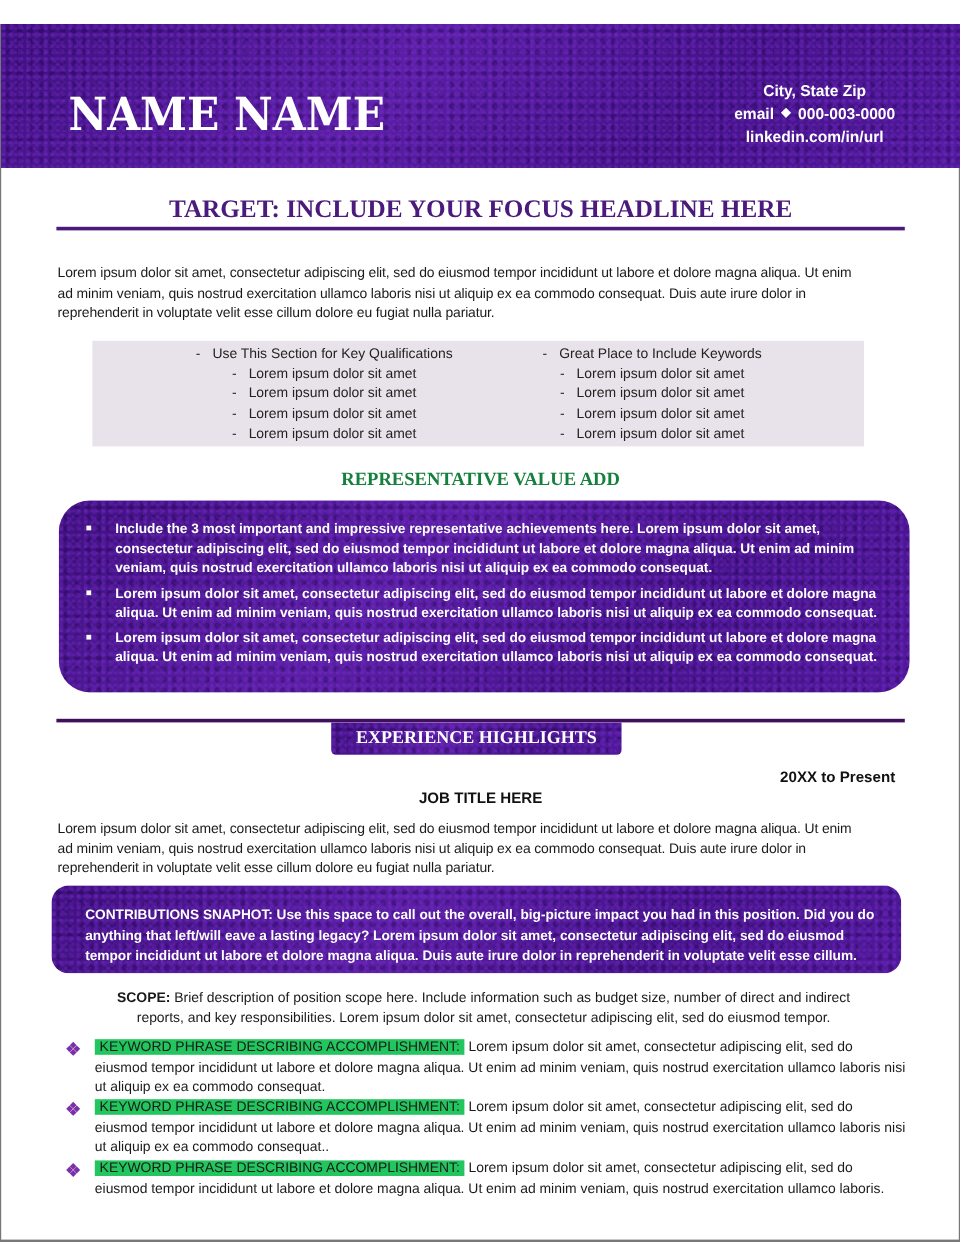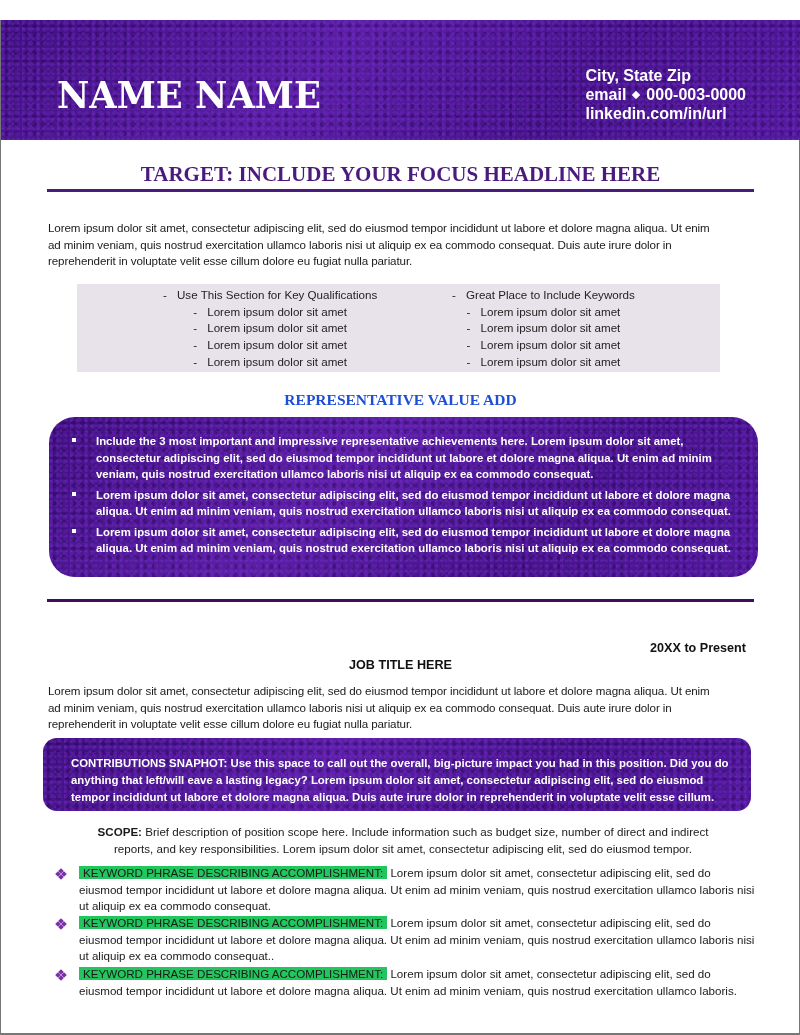--- a/index.html
+++ b/index.html
@@ -11,37 +11,37 @@
     background-image:
       radial-gradient(circle at 20% 30%, rgba(120,40,200,0.35) 0 2px, transparent 3px),
       radial-gradient(circle at 70% 60%, rgba(30,0,70,0.35) 0 2px, transparent 3px),
       radial-gradient(circle at 45% 80%, rgba(140,60,210,0.25) 0 1px, transparent 2px),
       linear-gradient(135deg, #3e1080 0%, #5a1fa6 40%, #44138a 70%, #50199c 100%);
     background-size: 7px 7px, 9px 9px, 5px 5px, 100% 100%;
   }
   .header { position:absolute; left:0; top:0; width:800px; height:120px; }
   .name { position:absolute; left:56px; top:52px; font-family:"DejaVu Serif", serif; font-weight:bold;
           font-size:38px; color:#fff; letter-spacing:0px; transform:scaleX(0.93); transform-origin:left; }
-  .contact { position:absolute; right:55px; top:46px; text-align:left; color:#fff; font-weight:bold;
-             font-size:16px; line-height:19px; }
+  .contact { position:absolute; right:55px; top:46px; text-align:center; color:#fff; font-weight:bold;
+             font-size:13px; line-height:19px; }
   .contact .diamond { display:inline-block; width:6px; height:6px; background:#fff; transform:rotate(45deg); margin:0 7px 2px 7px; }
 
   .target { position:absolute; left:46px; width:707px; top:142px; text-align:center; color:#4b1a7d;
             font-family:"Liberation Serif", serif; font-weight:bold; font-size:21px; }
   .rule1 { position:absolute; left:46px; width:707px; top:169px; height:3px; background:#4b1a7d; }
   .subtarget { position:absolute; left:46px; width:707px; top:174px; text-align:center; color:#4b1a7d;
                font-family:"Liberation Serif", serif; font-weight:bold; font-size:16.5px; }
   .para { position:absolute; left:47px; width:712px; font-size:11.6px; line-height:16.7px; color:#1a1a1a; letter-spacing:-0.1px; }
 
   .quals { position:absolute; left:76px; top:264px; width:643px; height:88px; background:#e8e3ea; }
   .qcol { position:absolute; top:3px; font-size:11.6px; line-height:16.7px; color:#222;text-align:center; }
   .qcol .row { white-space:nowrap; }
   .qcol .dash { display:inline-block; width:24px; }
 
-  .rva-title { position:absolute; left:46px; width:707px; top:371px; text-align:center; color:#1d4ed8;
+  .rva-title { position:absolute; left:46px; width:707px; top:371px; text-align:center; color:#15803d;
                font-family:"Liberation Serif", serif; font-weight:bold; font-size:15.5px; }
   .rva-box { position:absolute; left:48px; top:397px; width:709px; height:160px; border-radius:26px; }
   .rva-list { position:absolute; left:20px; top:16px; width:666px; margin:0; padding:0; list-style:none;
               color:#fff; font-weight:bold; font-size:11.4px; line-height:16.5px; }
   .rva-list li { position:relative; padding-left:27px; margin-bottom:4px; }
   .rva-list li .sq { position:absolute; left:3px; top:5px; width:4px; height:4px; background:#fff; }
 
   .rule2 { position:absolute; left:46px; width:707px; top:579px; height:3px; background:#3f0f5e; }
   .exp-tab { position:absolute; left:275px; top:582px; width:242px; height:27px; border-radius:0 0 4px 4px;
              color:#fff; font-family:"Liberation Serif", serif; font-weight:bold; font-size:15px;
@@ -106,20 +106,21 @@
   <div class="rva-title">REPRESENTATIVE VALUE ADD</div>
   <div class="rva-box texture">
     <ul class="rva-list">
       <li><span class="sq"></span><span>Include the 3 most important and impressive representative achievements here. Lorem ipsum dolor sit amet, consectetur adipiscing elit, sed do eiusmod tempor incididunt ut labore et dolore magna aliqua. Ut enim ad minim veniam, quis nostrud exercitation ullamco laboris nisi ut aliquip ex ea commodo consequat.</span></li>
       <li><span class="sq"></span><span>Lorem ipsum dolor sit amet, consectetur adipiscing elit, sed do eiusmod tempor incididunt ut labore et dolore magna aliqua. Ut enim ad minim veniam, quis nostrud exercitation ullamco laboris nisi ut aliquip ex ea commodo consequat.</span></li>
       <li><span class="sq"></span><span>Lorem ipsum dolor sit amet, consectetur adipiscing elit, sed do eiusmod tempor incididunt ut labore et dolore magna aliqua. Ut enim ad minim veniam, quis nostrud exercitation ullamco laboris nisi ut aliquip ex ea commodo consequat.</span></li>
     </ul>
   </div>
 
   <div class="rule2"></div>
+  <div class="exp-tab texture">EXPERIENCE HIGHLIGHTS</div>
   <div class="dates">20XX to Present</div>
   <div class="jobtitle">JOB TITLE HERE</div>
   <div class="para" style="top:663px;">
     <div>Lorem ipsum dolor sit amet, consectetur adipiscing elit, sed do eiusmod tempor incididunt ut labore et dolore magna aliqua. Ut enim</div>
     <div>ad minim veniam, quis nostrud exercitation ullamco laboris nisi ut aliquip ex ea commodo consequat. Duis aute irure dolor in</div>
     <div>reprehenderit in voluptate velit esse cillum dolore eu fugiat nulla pariatur.</div>
   </div>
 
   <div class="snap-box texture">
     <div class="snap-text">CONTRIBUTIONS SNAPHOT:  Use this space to call out the overall, big-picture impact you had in this position. Did you do anything that left/will eave a lasting legacy? Lorem ipsum dolor sit amet, consectetur adipiscing elit, sed do eiusmod tempor incididunt ut labore et dolore magna aliqua. Duis aute irure dolor in reprehenderit in voluptate velit esse cillum.</div>

